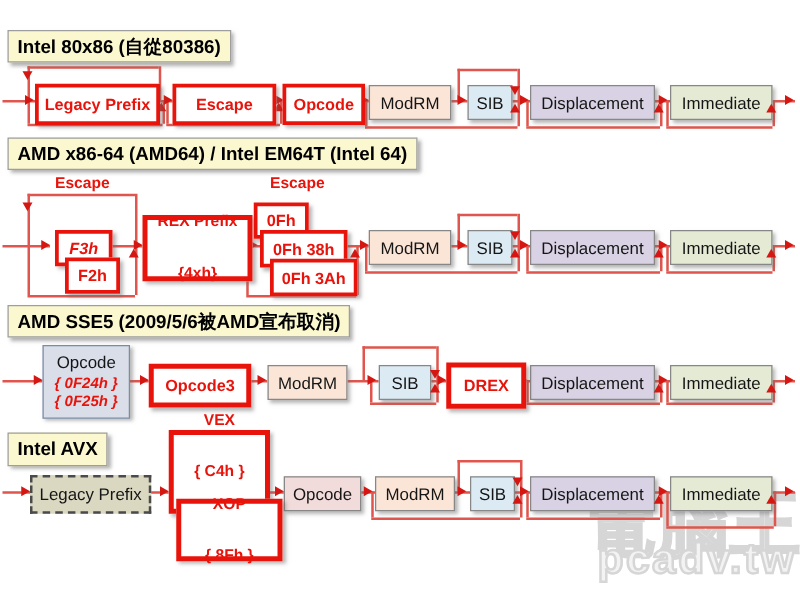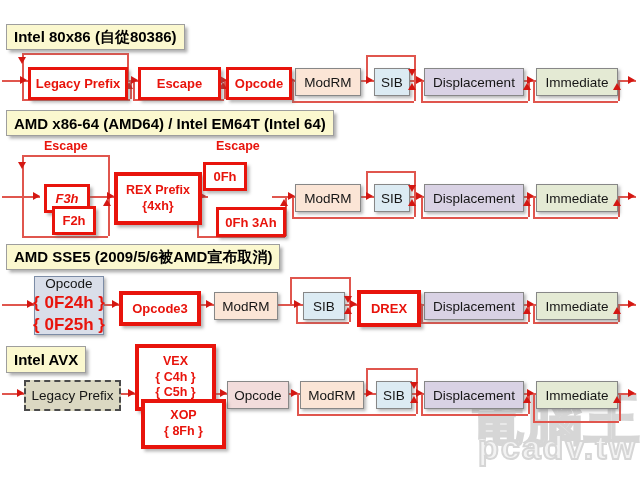--- a/index.html
+++ b/index.html
@@ -9,30 +9,30 @@
   
   .tt{background:var(--title_bg);border:1px solid var(--title_border);
       box-shadow:2.5px 2.5px 3px rgba(110,110,110,.55);
       font-weight:700;font-size:15px;color:#000;
       display:flex;align-items:center;padding:0 7px;z-index:5;white-space:nowrap;}
   .tt.two{flex-direction:column;align-items:flex-start;justify-content:center;line-height:1.3;}
   
   .rb{background:#fff;border:3px solid var(--red);color:var(--red);font-weight:700;
       font-size:13px;display:flex;align-items:center;justify-content:center;
       box-shadow:2.5px 2.5px 3px rgba(110,110,110,.5);z-index:3;white-space:nowrap;}
-  .rb.thick{border-width:4px;}
+  .rb.thick{border-width:4px;gap:25px;}
   .rb.col{flex-direction:column;line-height:1.25;font-size:12.5px;}
   
   .cb{border:1px solid #878787;color:#151515;font-size:13.5px;
       display:flex;align-items:center;justify-content:center;
       box-shadow:2px 2px 3px rgba(110,110,110,.5);z-index:2;white-space:nowrap;}
   .cb.col{flex-direction:column;line-height:1.3;}
   .dashed{border:2px dashed #4a4a4a;box-shadow:none;}
   .redlabel{color:var(--red);font-weight:700;font-size:12.5px;z-index:4;white-space:nowrap;}
-  .vred{color:var(--red);font-weight:700;font-size:17px;}
+  .vred{color:var(--red);font-weight:700;font-size:12px;font-style:italic;}
   
   .hl{height:1.5px;background:var(--line);z-index:1;}
   .vl{width:1.5px;background:var(--line);z-index:1;}
   .tri{width:0;height:0;z-index:2;}
   .tri.r{border-top:4px solid transparent;border-bottom:4px solid transparent;border-left:7px solid var(--arrow);}
   .tri.u{border-left:4px solid transparent;border-right:4px solid transparent;border-bottom:7px solid var(--arrow);}
   .tri.d{border-left:4px solid transparent;border-right:4px solid transparent;border-top:7px solid var(--arrow);}
   
   .wm{color:#f3f3f3;-webkit-text-stroke:2px var(--watermark);font-weight:700;
       z-index:1;white-space:nowrap;pointer-events:none;}
@@ -60,20 +60,21 @@
 
   <div class="abs redlabel" style="left:44px;top:139px;">Escape</div>
   <div class="abs redlabel" style="left:216px;top:139px;">Escape</div>
   <div class="abs rb" style="left:44px;top:184px;width:40px;height:23px;z-index:4;font-style:italic;">F3h</div>
   <div class="abs rb" style="left:52px;top:206px;width:38px;height:23px;z-index:5;">F2h</div>
   <div class="abs rb thick col" style="left:114px;top:172px;width:80px;height:45px;">
     <span>REX Prefix</span>
     <span>{4xh}</span>
   </div>
   <div class="abs rb" style="left:203px;top:162px;width:38px;height:23px;">0Fh</div>
+  <div class="abs rb" style="left:208px;top:184px;width:64px;height:24px;z-index:4;">0Fh 38h</div>
   <div class="abs rb" style="left:216px;top:207px;width:64px;height:24px;z-index:5;">0Fh 3Ah</div>
   <div class="abs cb" style="left:295px;top:184px;width:64px;height:26px;background:var(--modrm_bg);">ModRM</div>
   <div class="abs cb" style="left:374px;top:184px;width:34px;height:26px;background:var(--sib_bg);">SIB</div>
   <div class="abs cb" style="left:424px;top:184px;width:98px;height:26px;background:var(--disp_bg);">Displacement</div>
   <div class="abs cb" style="left:536px;top:184px;width:80px;height:26px;background:var(--imm_bg);">Immediate</div>
 
   <div class="abs cb col" style="left:34px;top:276px;width:68px;height:57px;background:var(--sse5_opcode_bg);border-color:#7c8ca6;">
     <span>Opcode</span>
     <span class="vred">{ 0F24h }</span>
     <span class="vred">{ 0F25h }</span>

